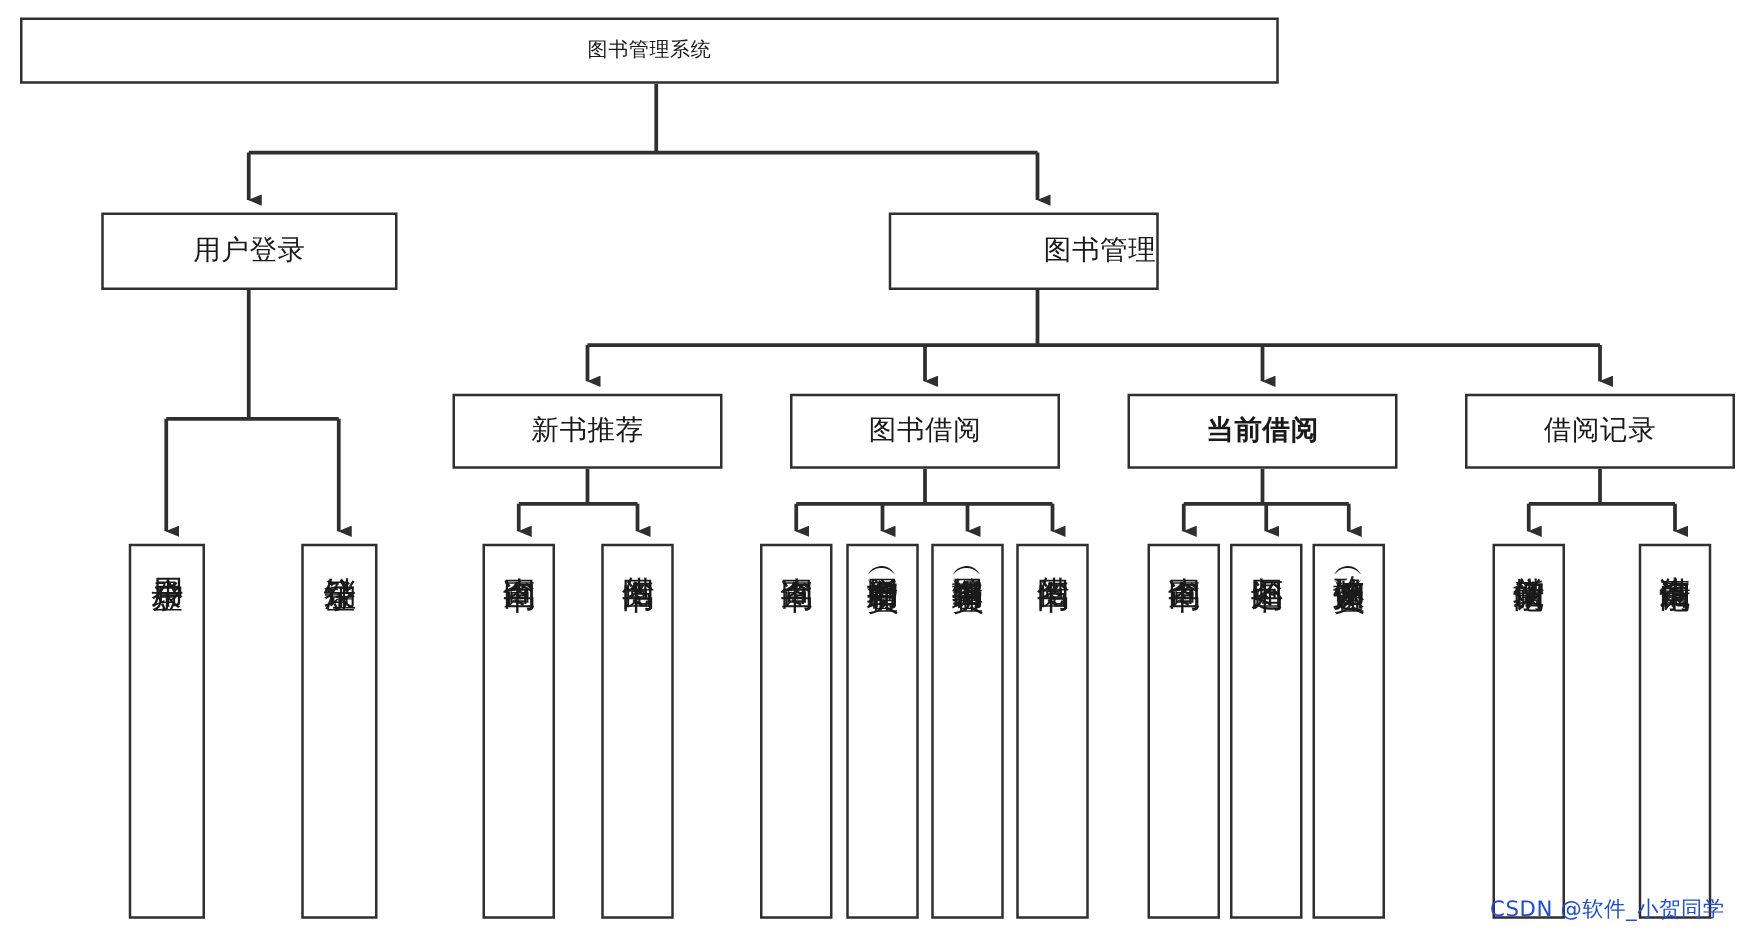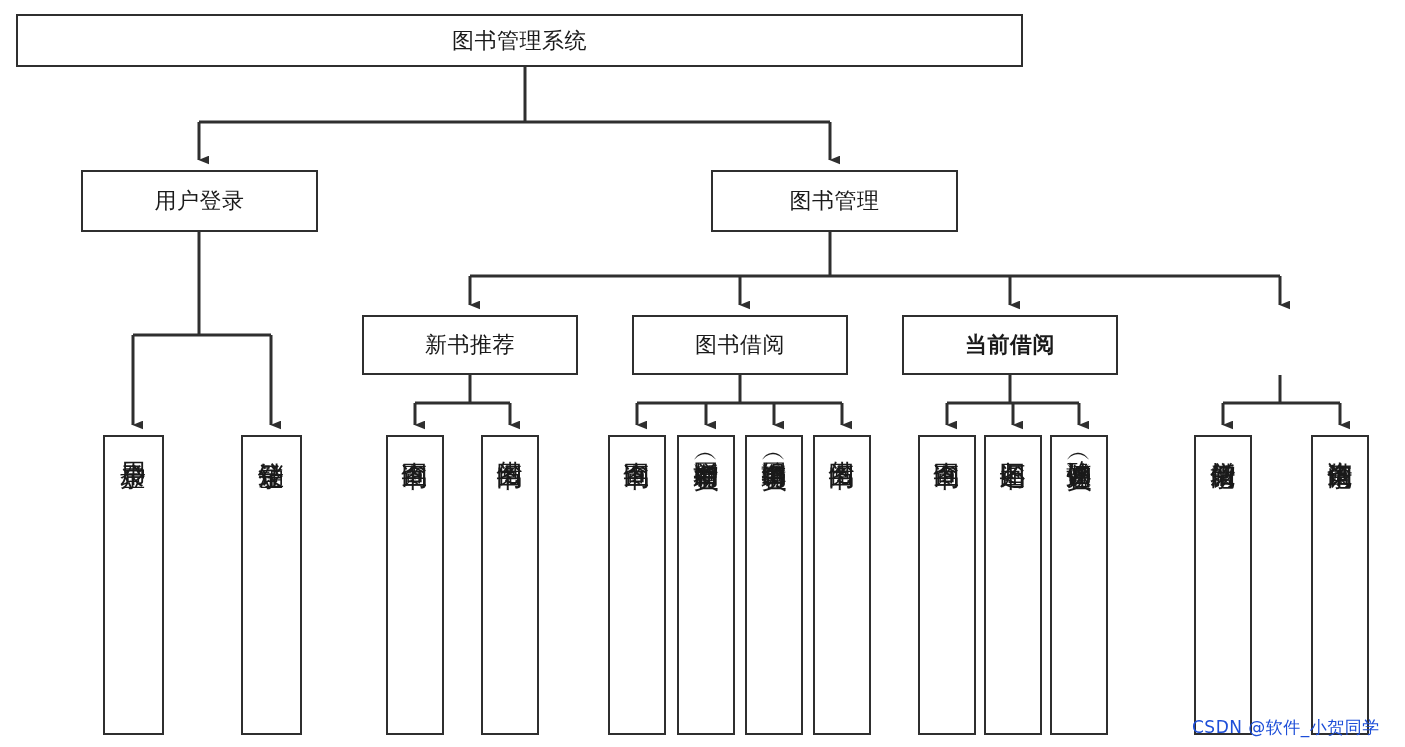--- a/index.html
+++ b/index.html
@@ -40,21 +40,21 @@
     display: block;
     text-align: center;
     line-height: 1.18;
     white-space: pre;
   }
   .node.horizontal .label {
     font-size: 22px;
     letter-spacing: 0.5px;
   }
   .node.root .label {
-    font-size: 22px;
+    font-size: 16px;
     letter-spacing: 0.5px;
   }
   .node.vertical {
     align-items: flex-start;
     justify-content: center;
     padding-top: 4px;
   }
   .node.vertical .label {
     writing-mode: vertical-rl;
     text-orientation: upright;
@@ -130,33 +130,36 @@
     </g>
   </svg>
 
   <div class="node root" style="left:16px; top:14px; width:1007px; height:53px;">
     <span class="label">图书管理系统</span>
   </div>
 
   <div class="node horizontal" style="left:81px; top:170px; width:237px; height:62px;">
     <span class="label">用户登录</span>
   </div>
-  <div class="node horizontal" style="left:711px; top:170px; width:247px; height:62px;">
+  <div class="node horizontal" style="left:711px; top:170px; width:216px; height:62px;justify-content:flex-end;">
     <span class="label">图书管理</span>
   </div>
 
   <div class="node horizontal" style="left:632px; top:315px; width:216px; height:60px;">
     <span class="label">图书借阅</span>
   </div>
   <div class="node horizontal" style="left:362px; top:315px; width:216px; height:60px;">
     <span class="label">新书推荐</span>
   </div>
   <div class="node horizontal" style="left:902px; top:315px; width:216px; height:60px;font-weight:bold;">
     <span class="label">当前借阅</span>
   </div>
+  <div class="node horizontal" style="left:1172px; top:315px; width:216px; height:60px;">
+    <span class="label">借阅记录</span>
+  </div>
 
   <div class="node vertical" style="left:103px; top:435px; width:61px; height:300px;">
     <span class="label">用户登录</span>
   </div>
   <div class="node vertical" style="left:241px; top:435px; width:61px; height:300px;">
     <span class="label">注销登录</span>
   </div>
 
   <div class="node vertical" style="left:386px; top:435px; width:58px; height:300px;">
     <span class="label">查询图书</span>

